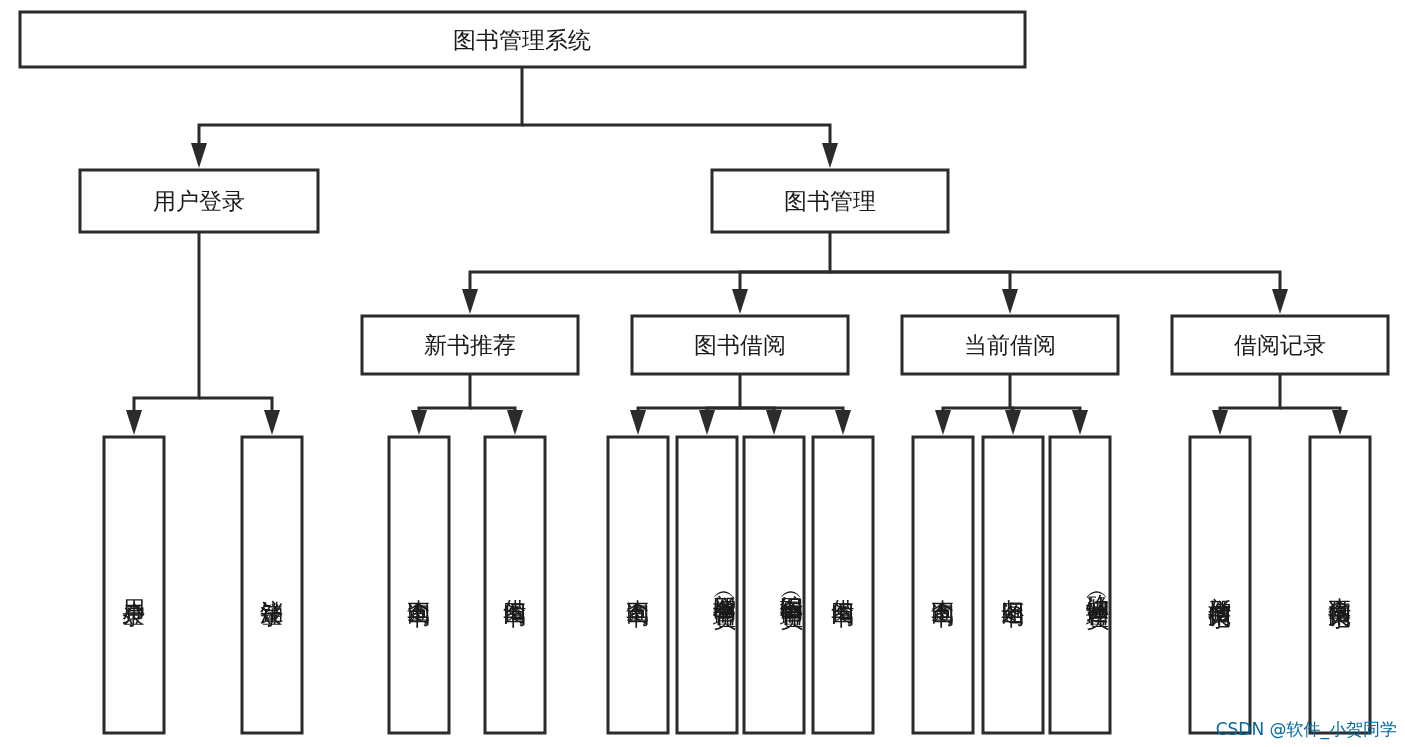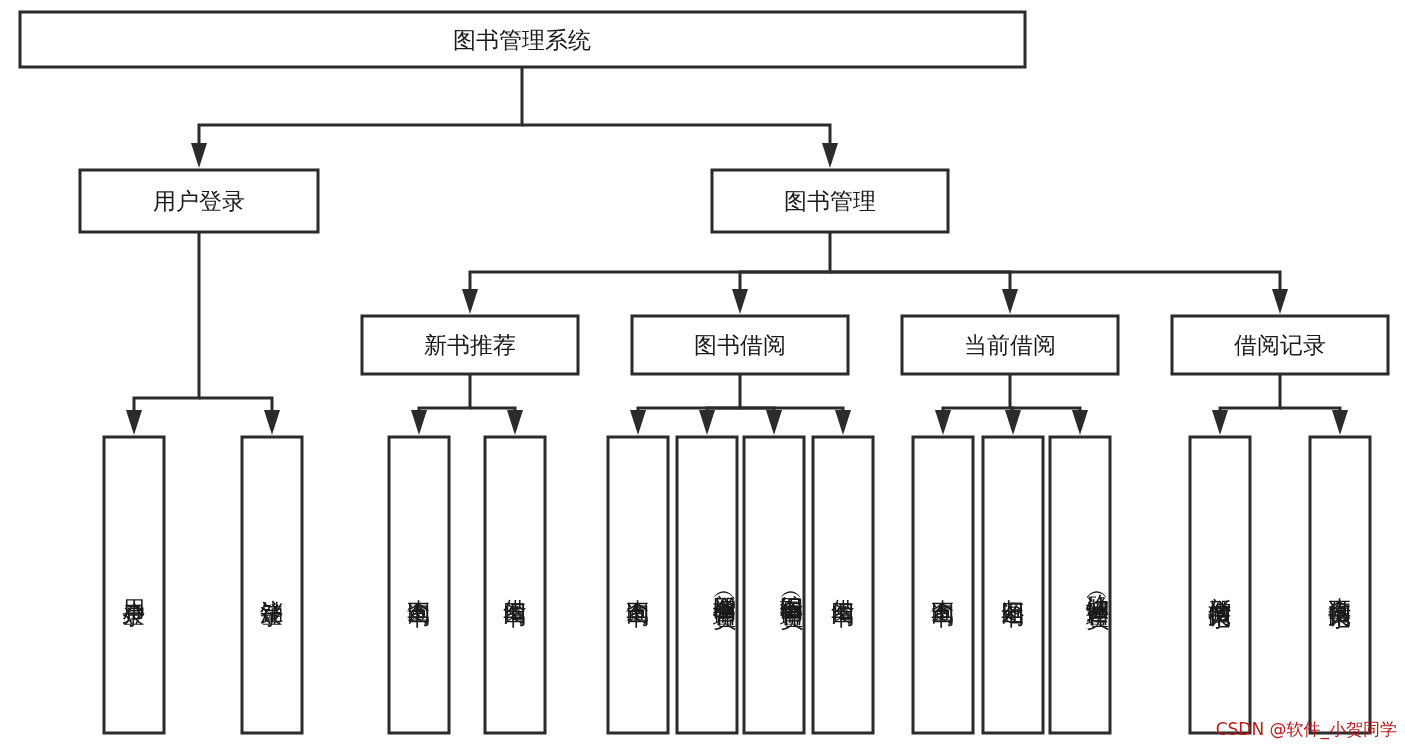--- a/index.html
+++ b/index.html
@@ -64,21 +64,21 @@
     text-align: center;
     white-space: nowrap;
     pointer-events: none;
   }
   .watermark {
     position: absolute;
     right: 8px;
     bottom: 6px;
     font-family: "DejaVu Sans", "Liberation Sans", sans-serif;
     font-size: 17px;
-    color: #b91c1c;
+    color: #0369a1;
     white-space: nowrap;
   }
 </style>
 </head>
 <body>
 
 <div id="diagram-root">
 
   <svg class="diagram" viewBox="0 0 1405 747" xmlns="http://www.w3.org/2000/svg">
 

